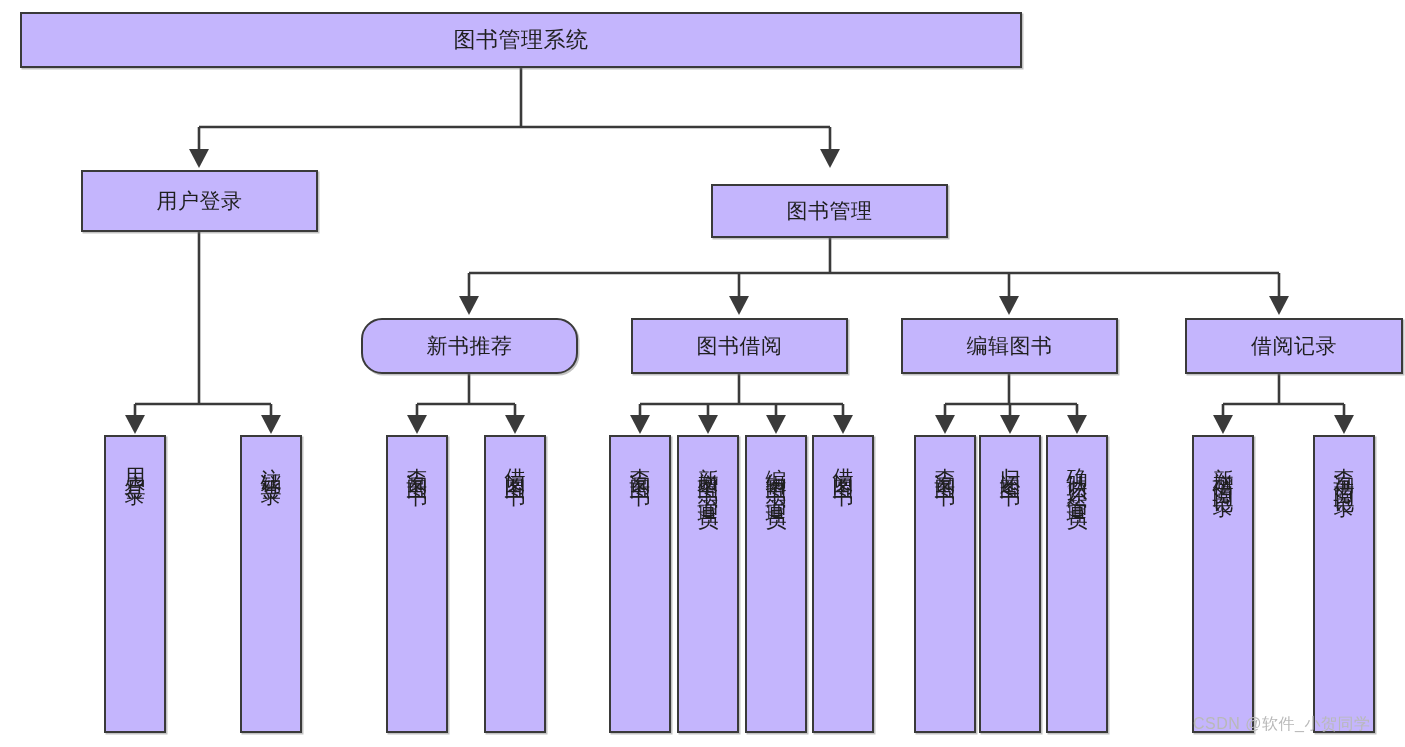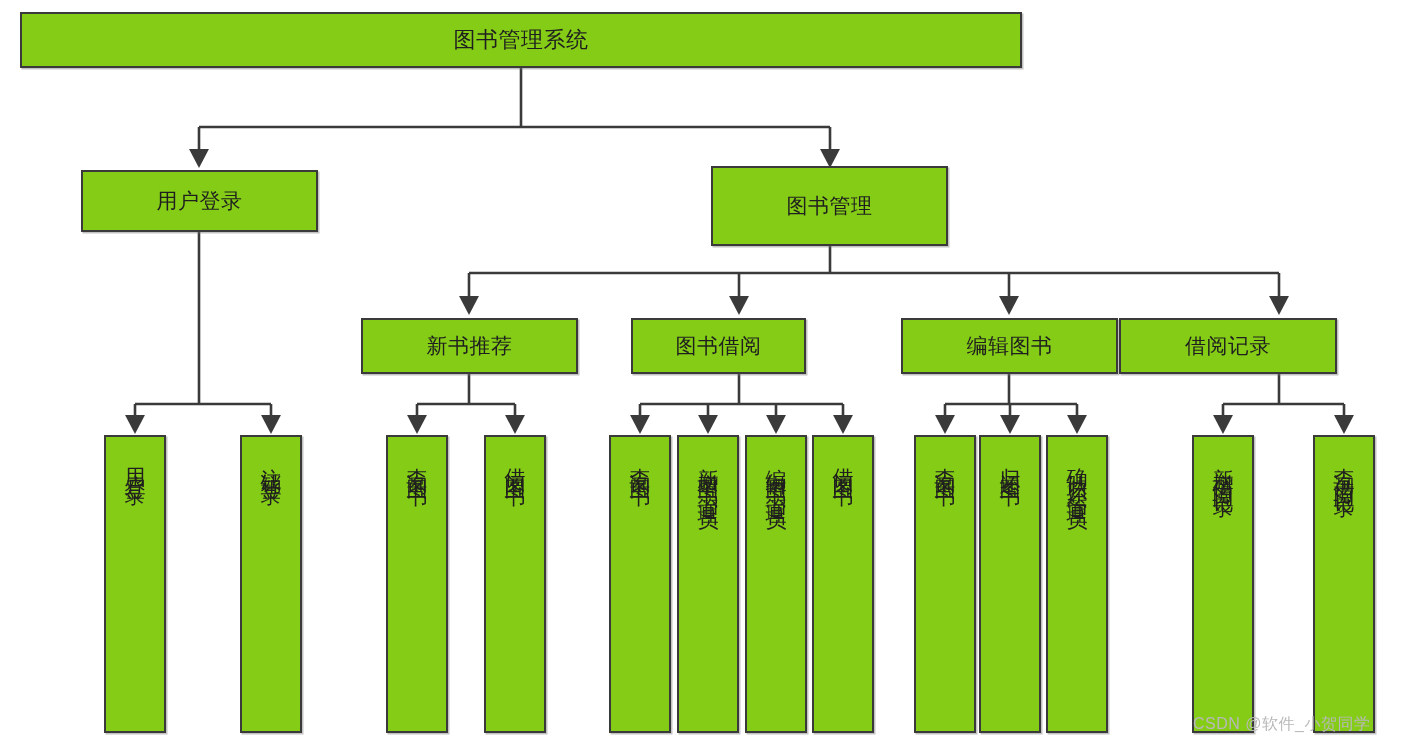--- a/index.html
+++ b/index.html
@@ -7,21 +7,21 @@
     width:1405px;height:747px;
     background:#ffffff;
     font-family:"Liberation Sans","DejaVu Sans",sans-serif;
     overflow:hidden;
   }
   #diagram-root{position:relative;width:1405px;height:747px;}
   svg.edges{position:absolute;left:0;top:0;width:1405px;height:747px;pointer-events:none;}
   .node{
     position:absolute;
     box-sizing:border-box;
-    background:#84cc16;
+    background:#c4b5fd;
     border:2.4px solid #3a3a3a;
     box-shadow:1.5px 1.5px 0 rgba(120,120,120,.45);
     display:flex;align-items:center;justify-content:center;
   }
   .node .label{
     color:#1f1f1f;
     text-align:center;
     letter-spacing:.5px;
     line-height:1.18;
     white-space:nowrap;
@@ -101,34 +101,34 @@
     </g>
   </svg>
 
   <div class="node root horiz" style="left:20px;top:12px;width:1002px;height:56px;">
     <span class="label">图书管理系统</span>
   </div>
 
   <div class="node horiz" style="left:81px;top:170px;width:237px;height:62px;">
     <span class="label">用户登录</span>
   </div>
-  <div class="node horiz" style="left:711px;top:166px;width:237px;height:80px;">
+  <div class="node horiz" style="left:711px;top:184px;width:237px;height:54px;">
     <span class="label">图书管理</span>
   </div>
 
-  <div class="node horiz" style="left:361px;top:318px;width:217px;height:56px;">
+  <div class="node horiz" style="left:361px;top:318px;width:217px;height:56px;border-radius:21px;">
     <span class="label">新书推荐</span>
   </div>
-  <div class="node horiz" style="left:631px;top:318px;width:175px;height:56px;">
+  <div class="node horiz" style="left:631px;top:318px;width:217px;height:56px;">
     <span class="label">图书借阅</span>
   </div>
   <div class="node horiz" style="left:901px;top:318px;width:217px;height:56px;">
     <span class="label">编辑图书</span>
   </div>
-  <div class="node horiz" style="left:1119px;top:318px;width:218px;height:56px;">
+  <div class="node horiz" style="left:1185px;top:318px;width:218px;height:56px;">
     <span class="label">借阅记录</span>
   </div>
 
   <div class="node vert" style="left:104px;top:435px;width:62px;height:298px;">
     <span class="label">用户登录</span>
   </div>
   <div class="node vert" style="left:240px;top:435px;width:62px;height:298px;">
     <span class="label">注销登录</span>
   </div>
 

